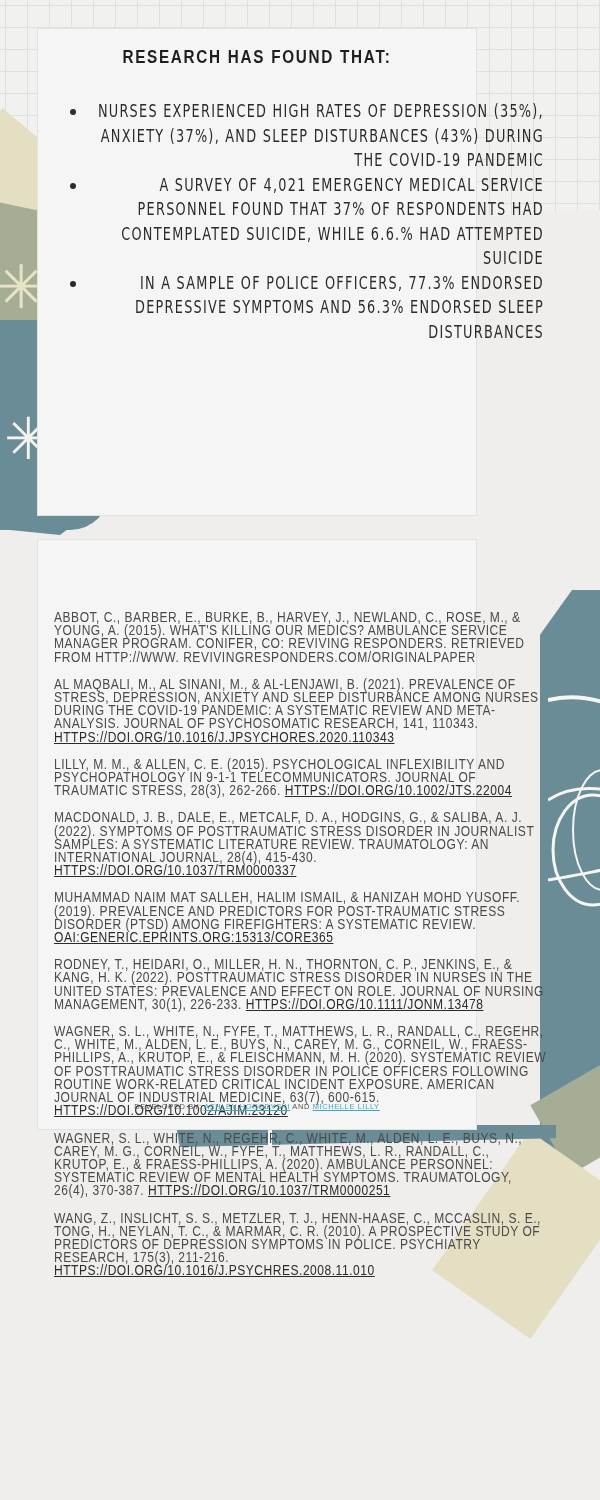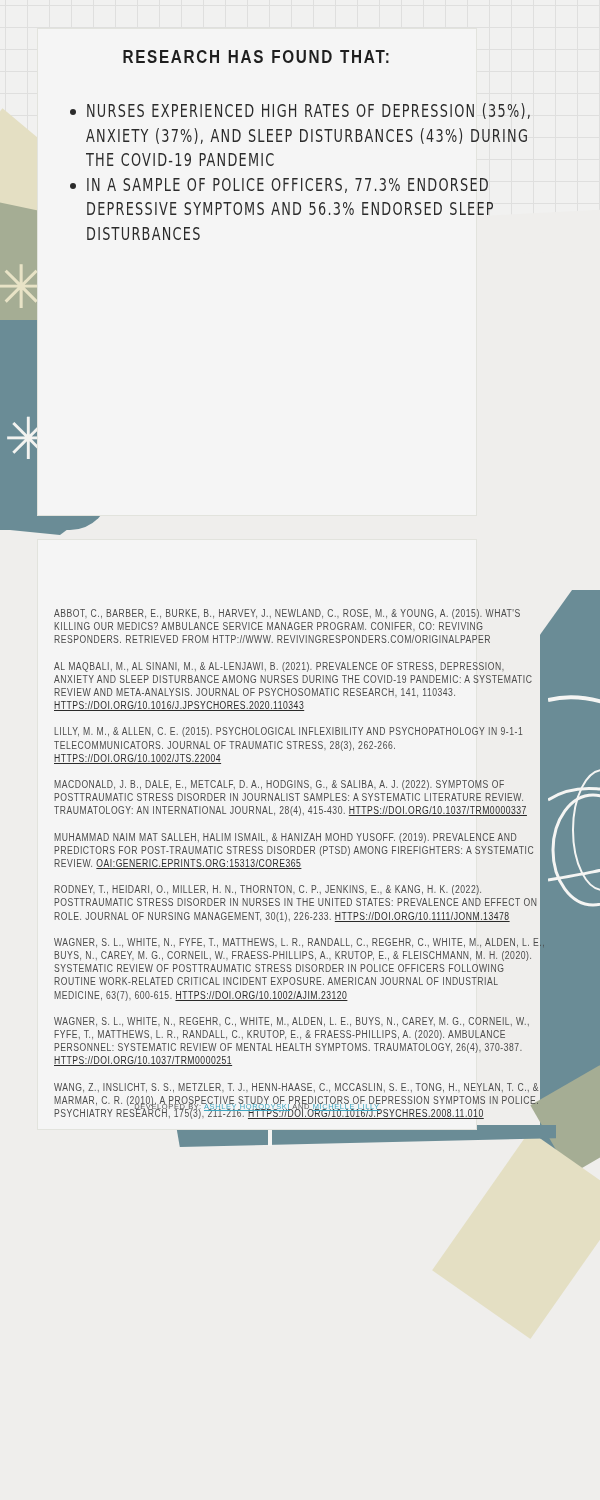--- a/index.html
+++ b/index.html
@@ -133,20 +133,21 @@
     transform: scaleX(0.85);
   }
   .findings {
     list-style: none;
     margin: 0;
     padding: 0;
     position: absolute;
     left: 30px;
     top: 70px;
     width: 480px;
+    text-align: right;
   }
   .finding {
     position: relative;
     padding-left: 18px;
     font-size: 17px;
     line-height: 24.5px;
     letter-spacing: 1.5px;
     color: #2b2b2b;
     text-transform: uppercase;
     font-family: "DejaVu Sans Condensed", "Liberation Sans Narrow", "Liberation Sans", sans-serif;
@@ -170,21 +171,21 @@
     letter-spacing: 1.5px;
     padding-top: 17px;
   }
   .refs {
     position: absolute;
     left: 16px;
     top: 57px;
     width: 494px;
   }
   .ref {
-    font-size: 10px;
+    font-size: 14px;
     line-height: 13.2px;
     letter-spacing: 0.6px;
     color: #4a4a4a;
     text-transform: uppercase;
     margin-bottom: 13px;
   }
   .ref-inner {
     display: block;
     transform-origin: left top;
     transform: scaleX(0.86);
@@ -235,20 +236,24 @@
 
 <section class="panel panel-research">
   <h2 class="panel-title">RESEARCH HAS FOUND THAT:</h2>
   <ul class="findings">
     <li class="finding">
       <span class="dot"></span>
       <span class="finding-text">NURSES EXPERIENCED HIGH RATES OF DEPRESSION (35%), ANXIETY (37%), AND SLEEP DISTURBANCES (43%) DURING THE COVID-19 PANDEMIC</span>
     </li>
     <li class="finding">
       <span class="dot"></span>
+      <span class="finding-text">A SURVEY OF 4,021 EMERGENCY MEDICAL SERVICE PERSONNEL FOUND THAT 37% OF RESPONDENTS HAD CONTEMPLATED SUICIDE, WHILE 6.6.% HAD ATTEMPTED SUICIDE</span>
+    </li>
+    <li class="finding">
+      <span class="dot"></span>
       <span class="finding-text">IN A SAMPLE OF POLICE OFFICERS, 77.3% ENDORSED DEPRESSIVE SYMPTOMS AND 56.3% ENDORSED SLEEP DISTURBANCES</span>
     </li>
   </ul>
 </section>
 
 <section class="panel panel-sources">
   <div class="refs">
     <p class="ref">
         <span class="ref-inner"><span>ABBOT, C., BARBER, E., BURKE, B., HARVEY, J., NEWLAND, C., ROSE, M., &amp; YOUNG, A. (2015). WHAT'S KILLING OUR MEDICS? AMBULANCE SERVICE MANAGER PROGRAM. CONIFER, CO: REVIVING RESPONDERS. RETRIEVED FROM HTTP://WWW. REVIVINGRESPONDERS.COM/ORIGINALPAPER</span></span>
       </p>

